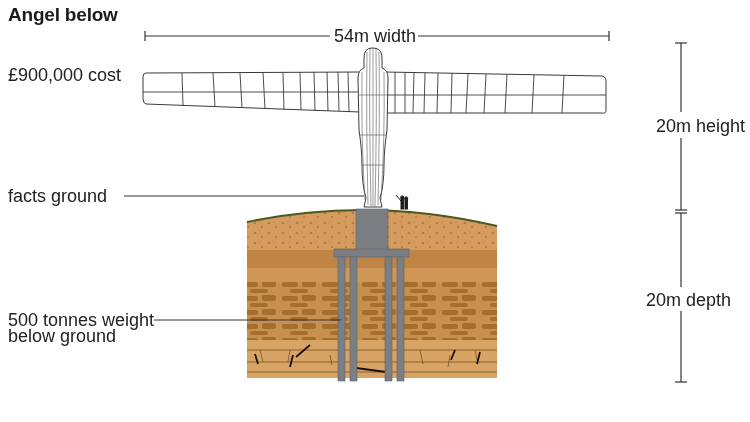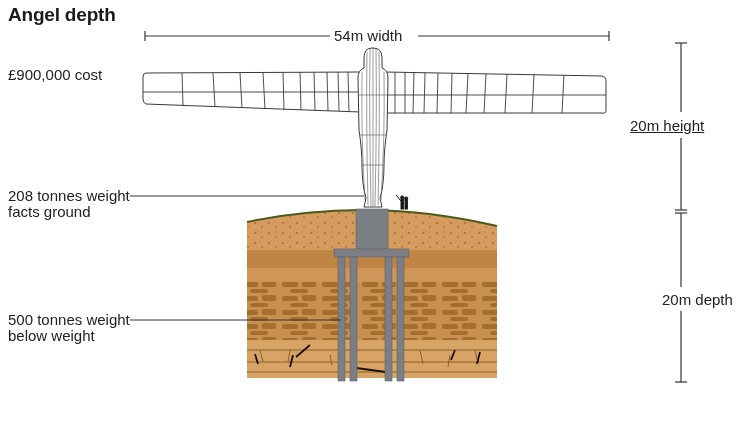--- a/index.html
+++ b/index.html
@@ -1,24 +1,24 @@
 <!DOCTYPE html>
 <html><head>
 <meta charset="utf-8">
 <style>
   html, body { margin:0; padding:0; background:#ffffff; }
   body { width:750px; height:422px; position:relative; overflow:hidden; font-family:"Liberation Sans", sans-serif; color:#1a1a1a; }
   .title { position:absolute; left:8px; top:4px; font-size:19px; font-weight:bold; letter-spacing:-0.2px; }
-  .lbl { position:absolute; font-size:15px; line-height:16px; color:#222; background:#fff; }
+  .lbl { position:absolute; font-size:18px; line-height:16px; color:#222; background:#fff; }
   svg.art { position:absolute; left:0; top:0; }
 </style>
 </head>
 <body>
 
-<div class="title">Angel depth</div>
+<div class="title">Angel below</div>
 
 <svg class="art" width="750" height="422" viewBox="0 0 750 422">
   <defs>
     <pattern id="speckle" width="14" height="10" patternUnits="userSpaceOnUse">
       <rect width="14" height="10" fill="#d69b5f"></rect>
       <circle cx="3" cy="3" r="1.3" fill="#b57a3c"></circle>
       <circle cx="10" cy="7" r="1.1" fill="#b57a3c"></circle>
       <circle cx="8" cy="2" r="0.8" fill="#c48748"></circle>
     </pattern>
     <pattern id="blocks" width="40" height="14" patternUnits="userSpaceOnUse">
@@ -137,23 +137,22 @@
   </g>
 
   <g stroke="#333" stroke-width="1">
     <line x1="124" y1="196" x2="364" y2="196"></line>
     <line x1="124" y1="320" x2="341" y2="320"></line>
   </g>
 </svg>
 
 <div class="lbl" style="left:334px; top:28px;">54m width</div>
 <div class="lbl" style="left:8px; top:67px;">£900,000 cost</div>
-<div class="lbl" style="left:630px; top:118px;text-decoration:underline;">20m height</div>
-<div class="lbl" style="left:646px; top:292px;margin-left:16px;">20m depth</div>
+<div class="lbl" style="left:656px; top:118px;">20m height</div>
+<div class="lbl" style="left:646px; top:292px;">20m depth</div>
 
 <div class="lbl" style="left:8px; top:188px;">
-  <div>208 tonnes weight</div>
   <div>facts ground</div>
 </div>
 <div class="lbl" style="left:8px; top:312px;">
   <div>500 tonnes weight</div>
-  <div>below weight</div>
+  <div>below ground</div>
 </div>
 
 </body></html>

